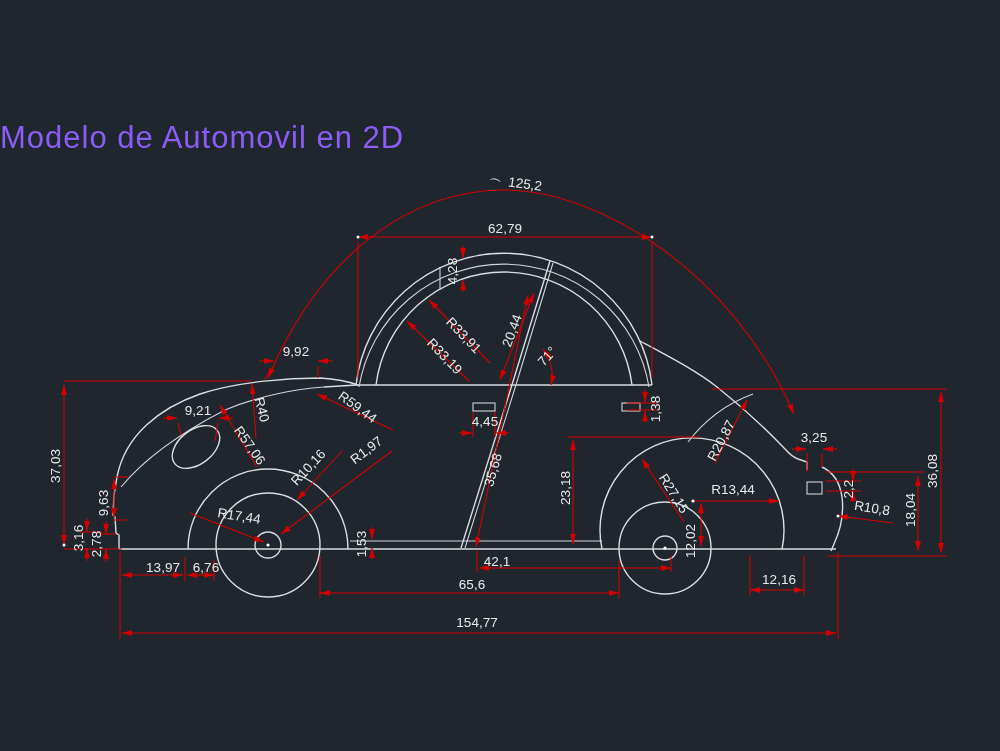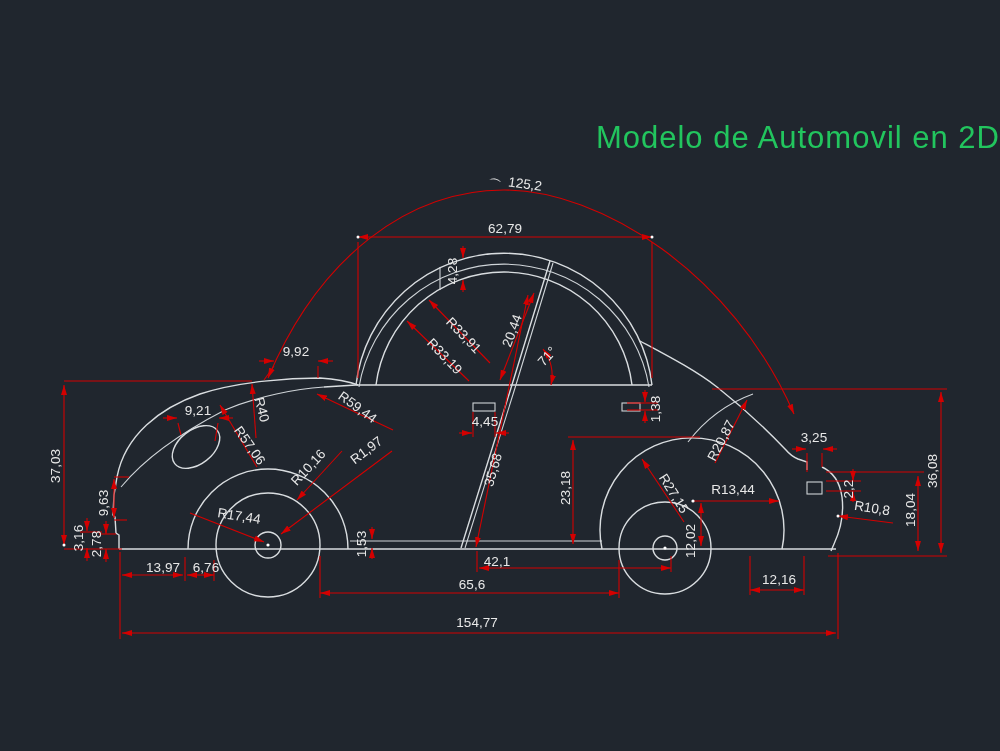--- a/index.html
+++ b/index.html
@@ -1,17 +1,17 @@
 <!DOCTYPE html>
 <html><head>
 <meta charset="utf-8">
 <style>
   html,body{margin:0;padding:0;background:#20262e;width:1000px;height:751px;overflow:hidden;}
   #stage{position:relative;width:1000px;height:751px;background:#20262e;font-family:"Liberation Sans",sans-serif;}
-  #title{position:absolute;left:0;top:120px;width:100%;text-align:right;color:#22c55e;
+  #title{position:absolute;left:0;top:120px;width:100%;text-align:left;color:#8b5cf6;
          font-size:31px;letter-spacing:1px;font-family:"Liberation Sans",sans-serif;}
   svg{position:absolute;left:0;top:0;}
   .w{stroke:#d9dde0;stroke-width:1.4;fill:none;}
   .w2{stroke:#cfd4d8;stroke-width:1.1;fill:none;}
   .r{stroke:#d40000;stroke-width:1.1;fill:none;}
   .dot{fill:#ffffff;stroke:none;}
   text.dim{fill:#e8e8e8;font-size:13.5px;font-family:"Liberation Sans",sans-serif;}
 </style>
 </head>
 <body>

